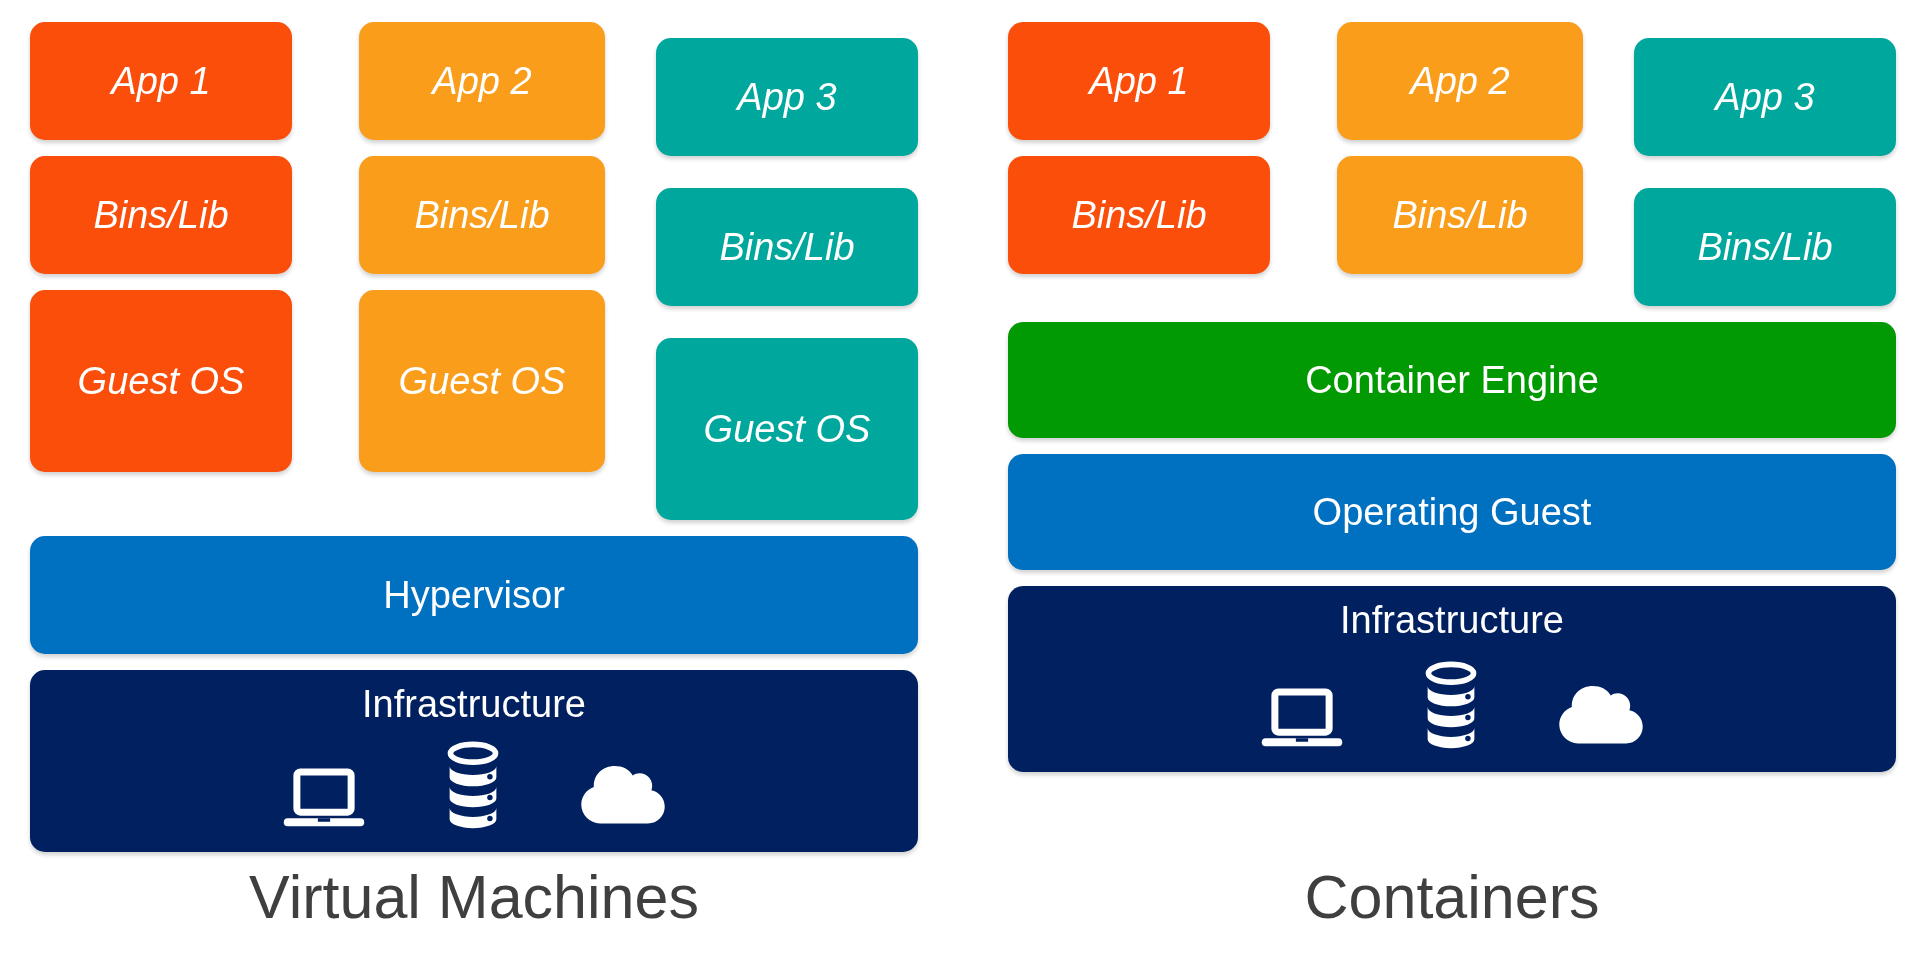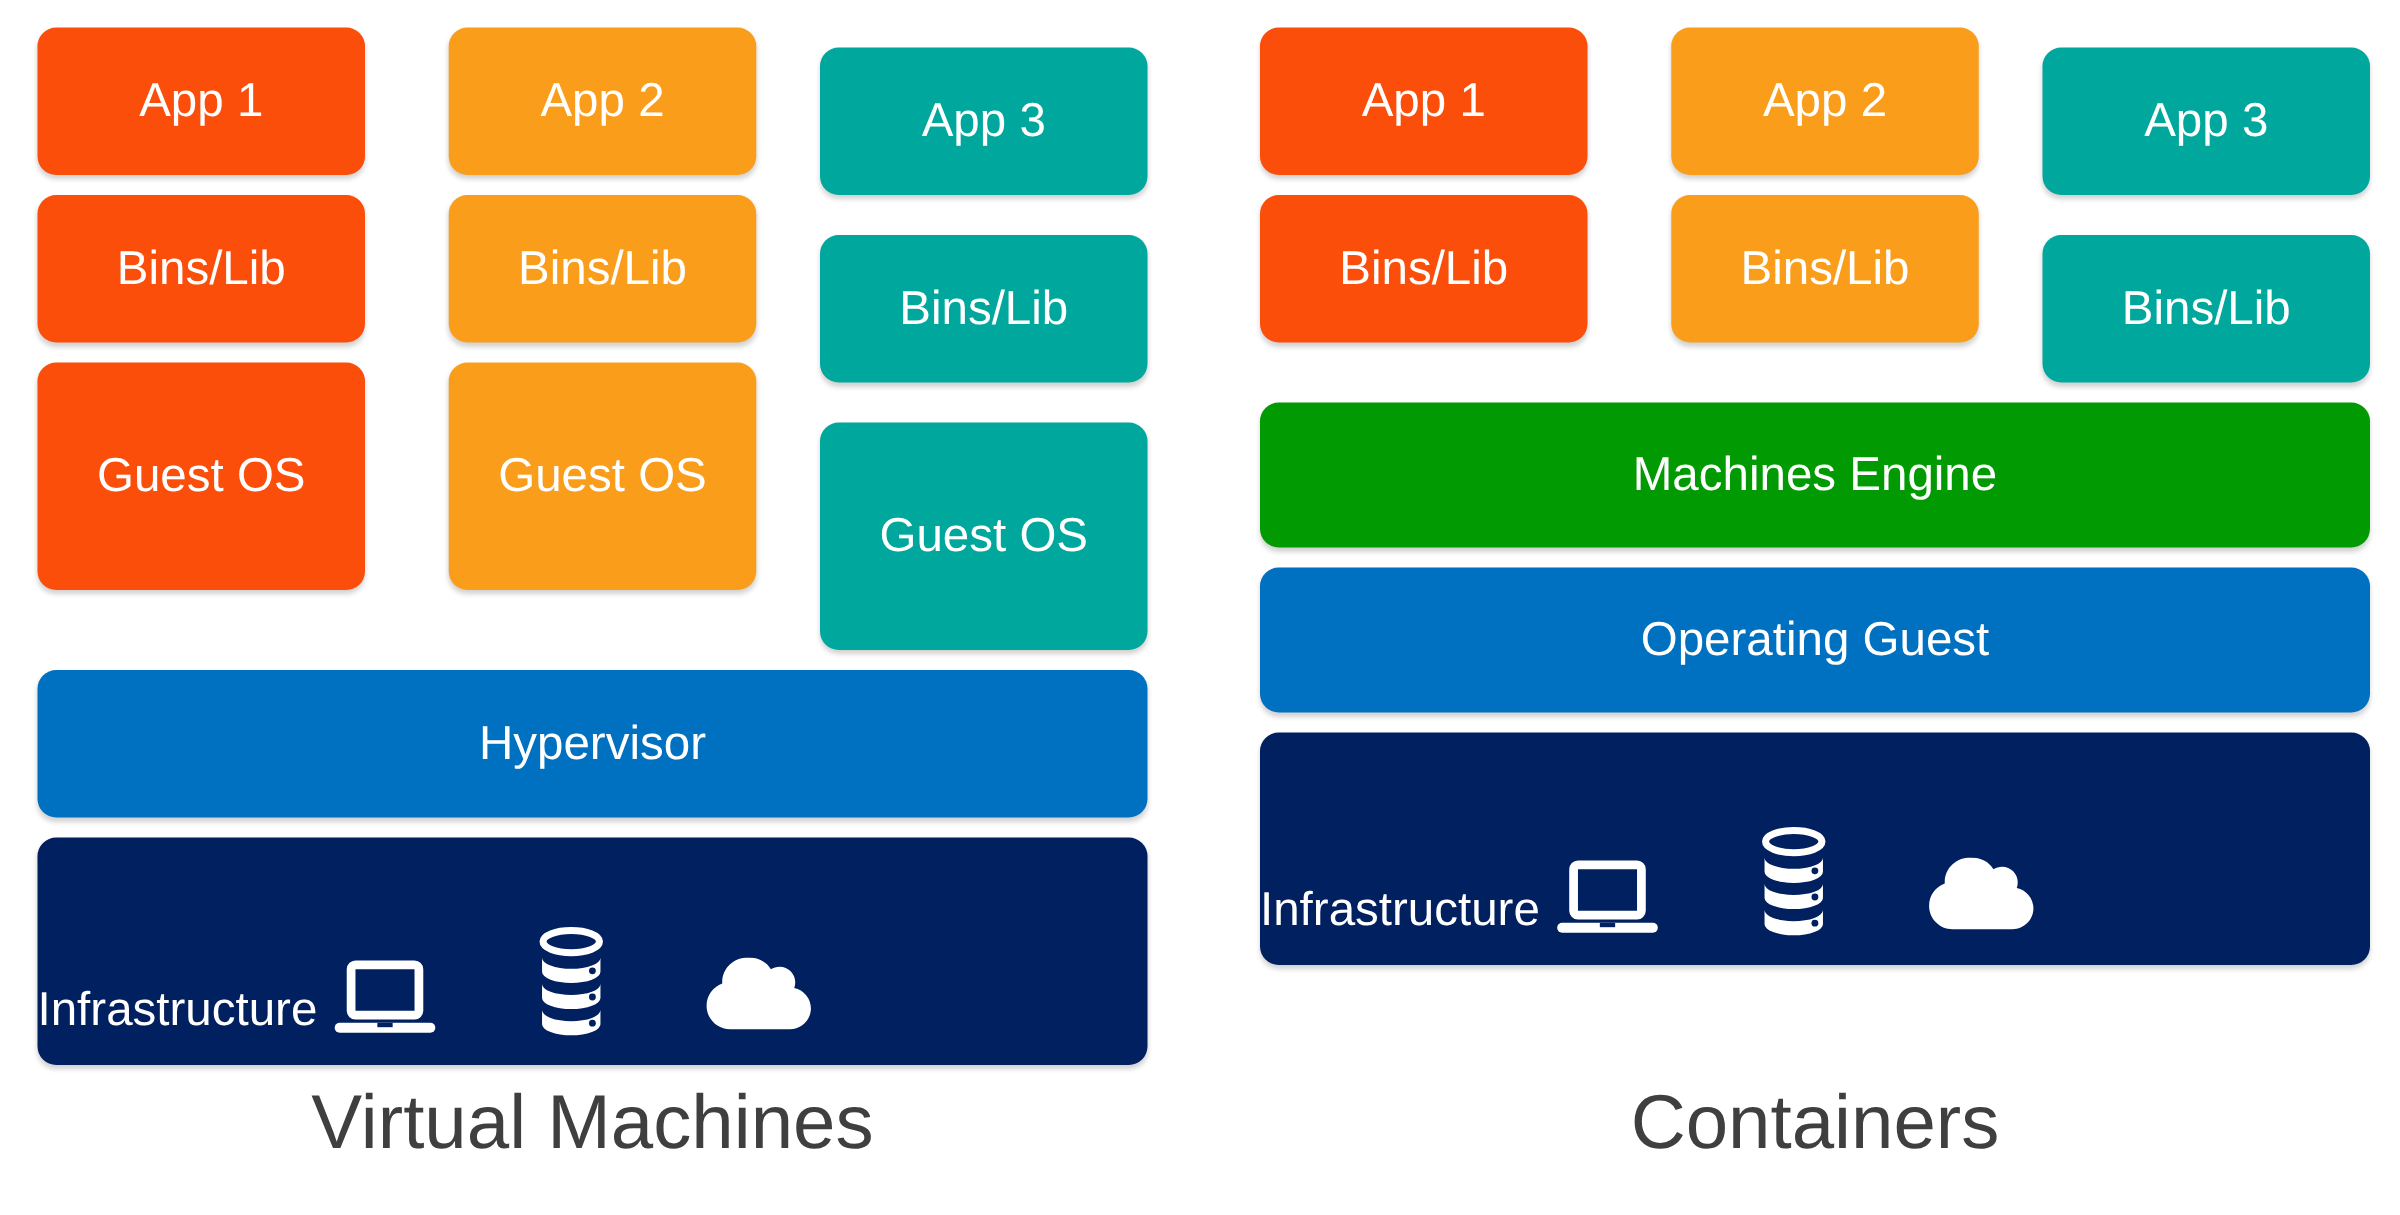--- a/index.html
+++ b/index.html
@@ -25,20 +25,21 @@
 
   .cols {
     display: flex;
     gap: 51px;
   }
   .col {
     flex: 1;
     display: flex;
     flex-direction: column;
     gap: 16px;
+    font-style: italic;
   }
 
   .box, .bar {
     border-radius: 15px;
     display: flex;
     align-items: center;
     justify-content: center;
     color: var(--c-box_text, #fff);
     font-size: 38px;
     line-height: 1;
@@ -53,22 +54,22 @@
   .c2 { background: var(--c-app3, #00a79d); margin-top: 16px; }
 
   .bar { margin-top: 16px; height: 118px; }
   .bar.blue  { background: var(--c-blue_bar, #0070c0); }
   .bar.green { background: var(--c-container_engine, #029a02); }
   .bar.navy  { background: var(--c-infrastructure, #002060); }
 
   .ct .bar { height: 116px; }
 
   .bar.infra {
-    flex-direction: row;
-    align-items: flex-end;
+    flex-direction: column;
+    align-items: center;
     justify-content: flex-start;
     padding: 14px 0 22px;
     box-sizing: border-box;
     gap: 12px;
   }
   .vm .bar.infra { height: 182px; }
   .ct .bar.infra { height: 186px; }
 
   .infra-title {
     font-size: 38px;
@@ -201,21 +202,21 @@
           <span>App 3</span>
         </div>
         <div class="box bins c2">
           <span>Bins/Lib</span>
         </div>
       </div>
 
     </div>
 
     <div class="bar green">
-      <span>Machines Engine</span>
+      <span>Container Engine</span>
     </div>
 
     <div class="bar blue">
       <span>Operating Guest</span>
     </div>
 
     <div class="bar navy infra">
       <div class="infra-title">Infrastructure</div>
       <div class="icons">
         <svg class="icon-laptop" width="84" height="62" viewBox="0 0 96 70">

